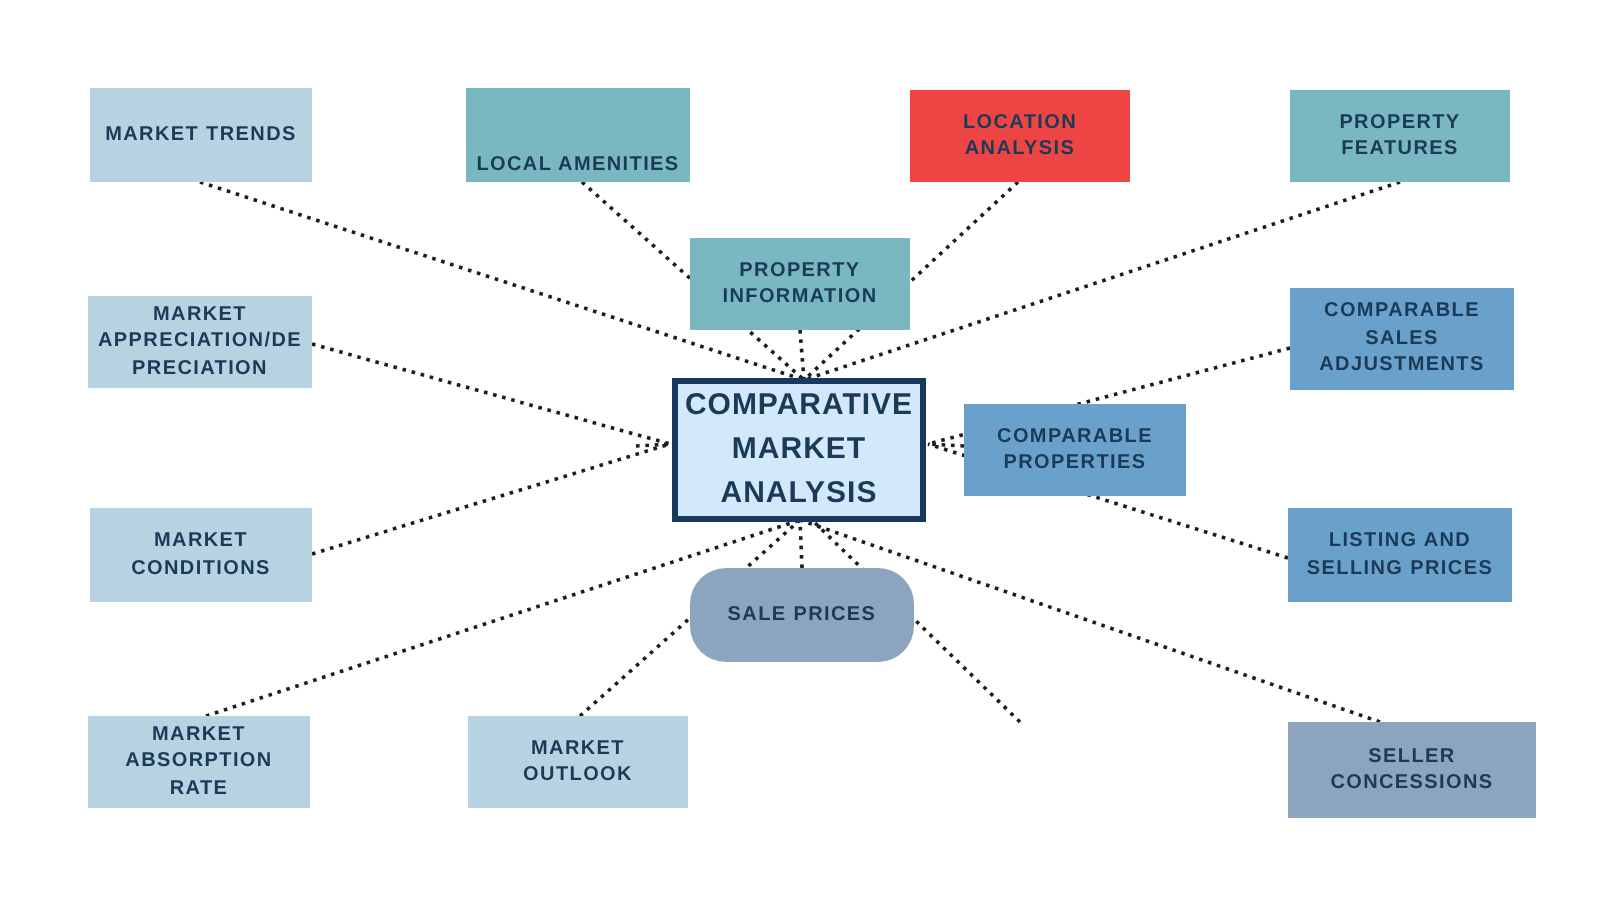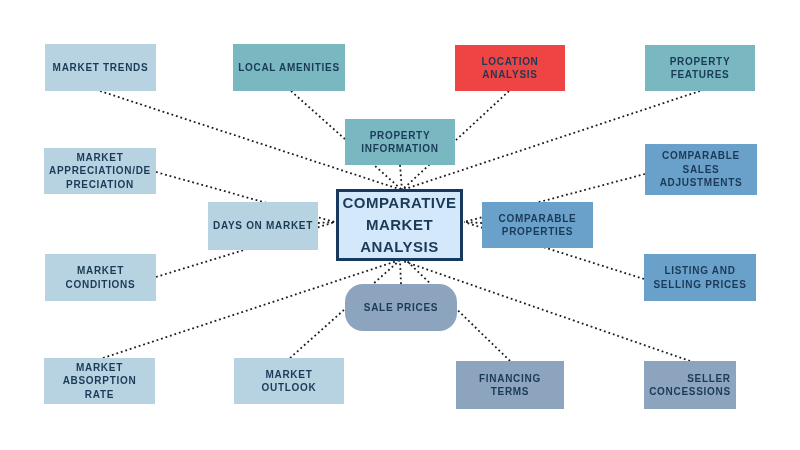--- a/index.html
+++ b/index.html
@@ -55,46 +55,43 @@
       <line x1="645" y1="174" x2="464" y2="222" stroke="#1c1c1c" stroke-width="1.8" stroke-dasharray="1.8 2.9"></line>
       <line x1="482" y1="223" x2="464" y2="222" stroke="#1c1c1c" stroke-width="1.8" stroke-dasharray="1.8 2.9"></line>
       <line x1="644" y1="279" x2="464" y2="222" stroke="#1c1c1c" stroke-width="1.8" stroke-dasharray="1.8 2.9"></line>
       <line x1="103" y1="358" x2="400" y2="260" stroke="#1c1c1c" stroke-width="1.8" stroke-dasharray="1.8 2.9"></line>
       <line x1="290" y1="358" x2="400" y2="260" stroke="#1c1c1c" stroke-width="1.8" stroke-dasharray="1.8 2.9"></line>
       <line x1="401" y1="284" x2="400" y2="260" stroke="#1c1c1c" stroke-width="1.8" stroke-dasharray="1.8 2.9"></line>
       <line x1="510" y1="361" x2="406" y2="260" stroke="#1c1c1c" stroke-width="1.8" stroke-dasharray="1.8 2.9"></line>
       <line x1="690" y1="361" x2="400" y2="260" stroke="#1c1c1c" stroke-width="1.8" stroke-dasharray="1.8 2.9"></line>
     </svg>
 <div class="node" style="left: 45px; top: 44px; width: 111px; height: 47px; color: rgb(27, 58, 87); background: rgb(183, 211, 226);"><span>MARKET TRENDS</span></div>
-    <div class="node" style="left: 233px; top: 44px; width: 112px; height: 47px; color: rgb(27, 58, 87); background: rgb(121, 184, 192);"><span>LOCAL AMENITIES</span></div>
+    <div class="node" style="left: 233px; top: 44px; width: 112px; height: 47px; color: rgb(27, 58, 87); background: rgb(121, 184, 192); align-items: flex-end;"><span>LOCAL AMENITIES</span></div>
     <div class="node" style="left: 455px; top: 45px; width: 110px; height: 46px; color: rgb(27, 58, 87); background: #ef4444;"><span>LOCATION
 ANALYSIS</span></div>
     <div class="node" style="left: 645px; top: 45px; width: 110px; height: 46px; color: rgb(27, 58, 87); background: rgb(121, 184, 192);"><span>PROPERTY
 FEATURES</span></div>
     <div class="node" style="left: 345px; top: 119px; width: 110px; height: 46px; color: rgb(27, 58, 87); background: rgb(121, 184, 192);"><span>PROPERTY
 INFORMATION</span></div>
     <div class="node" style="left: 44px; top: 148px; width: 112px; height: 46px; color: rgb(27, 58, 87); background: rgb(183, 211, 226);"><span>MARKET
 APPRECIATION/DE
 PRECIATION</span></div>
-    <div class="node" style="left: 208px; top: 202px; width: 110px; height: 48px; color: rgb(27, 58, 87); background: rgb(183, 211, 226);"><span>DAYS ON MARKET</span></div>
     <div class="node" style="left: 482px; top: 202px; width: 111px; height: 46px; color: rgb(27, 58, 87); background: rgb(106, 161, 202);"><span>COMPARABLE
 PROPERTIES</span></div>
     <div class="node" style="left: 645px; top: 144px; width: 112px; height: 51px; color: rgb(27, 58, 87); background: rgb(106, 161, 202);"><span>COMPARABLE
 SALES
 ADJUSTMENTS</span></div>
     <div class="node" style="left: 644px; top: 254px; width: 112px; height: 47px; color: rgb(27, 58, 87); background: rgb(106, 161, 202); align-items: center;"><span>LISTING AND
 SELLING PRICES</span></div>
     <div class="node" style="left: 45px; top: 254px; width: 111px; height: 47px; color: rgb(27, 58, 87); background: rgb(183, 211, 226);"><span>MARKET
 CONDITIONS</span></div>
     <div class="node" style="left: 345px; top: 284px; width: 112px; height: 47px; color: rgb(27, 58, 87); background: rgb(140, 164, 190); border-radius: 18px;"><span>SALE PRICES</span></div>
     <div class="node" style="left: 44px; top: 358px; width: 111px; height: 46px; color: rgb(27, 58, 87); background: rgb(183, 211, 226);"><span>MARKET
 ABSORPTION
 RATE</span></div>
     <div class="node" style="left: 234px; top: 358px; width: 110px; height: 46px; color: rgb(27, 58, 87); background: rgb(183, 211, 226);"><span>MARKET
 OUTLOOK</span></div>
-    <div class="node" style="left: 456px; top: 361px; width: 108px; height: 48px; color: rgb(27, 58, 87); background: rgb(140, 164, 190);"><span>FINANCING
-TERMS</span></div>
-    <div class="node" style="left: 644px; top: 361px; width: 92px; height: 48px; color: rgb(27, 58, 87); background: rgb(140, 164, 190); text-align: right;"><span>SELLER
+    <div class="node" style="left: 644px; top: 361px; width: 124px; height: 48px; color: rgb(27, 58, 87); background: rgb(140, 164, 190);"><span>SELLER
 CONCESSIONS</span></div>
     <div class="node center" style="left: 336px; top: 189px; width: 127px; height: 72px; color: rgb(27, 58, 87); background: rgb(212, 232, 251); border: 3px solid rgb(22, 57, 93); align-items: center;"><span>COMPARATIVE
 MARKET
 ANALYSIS</span></div>
   </div>
 
 </body></html>

